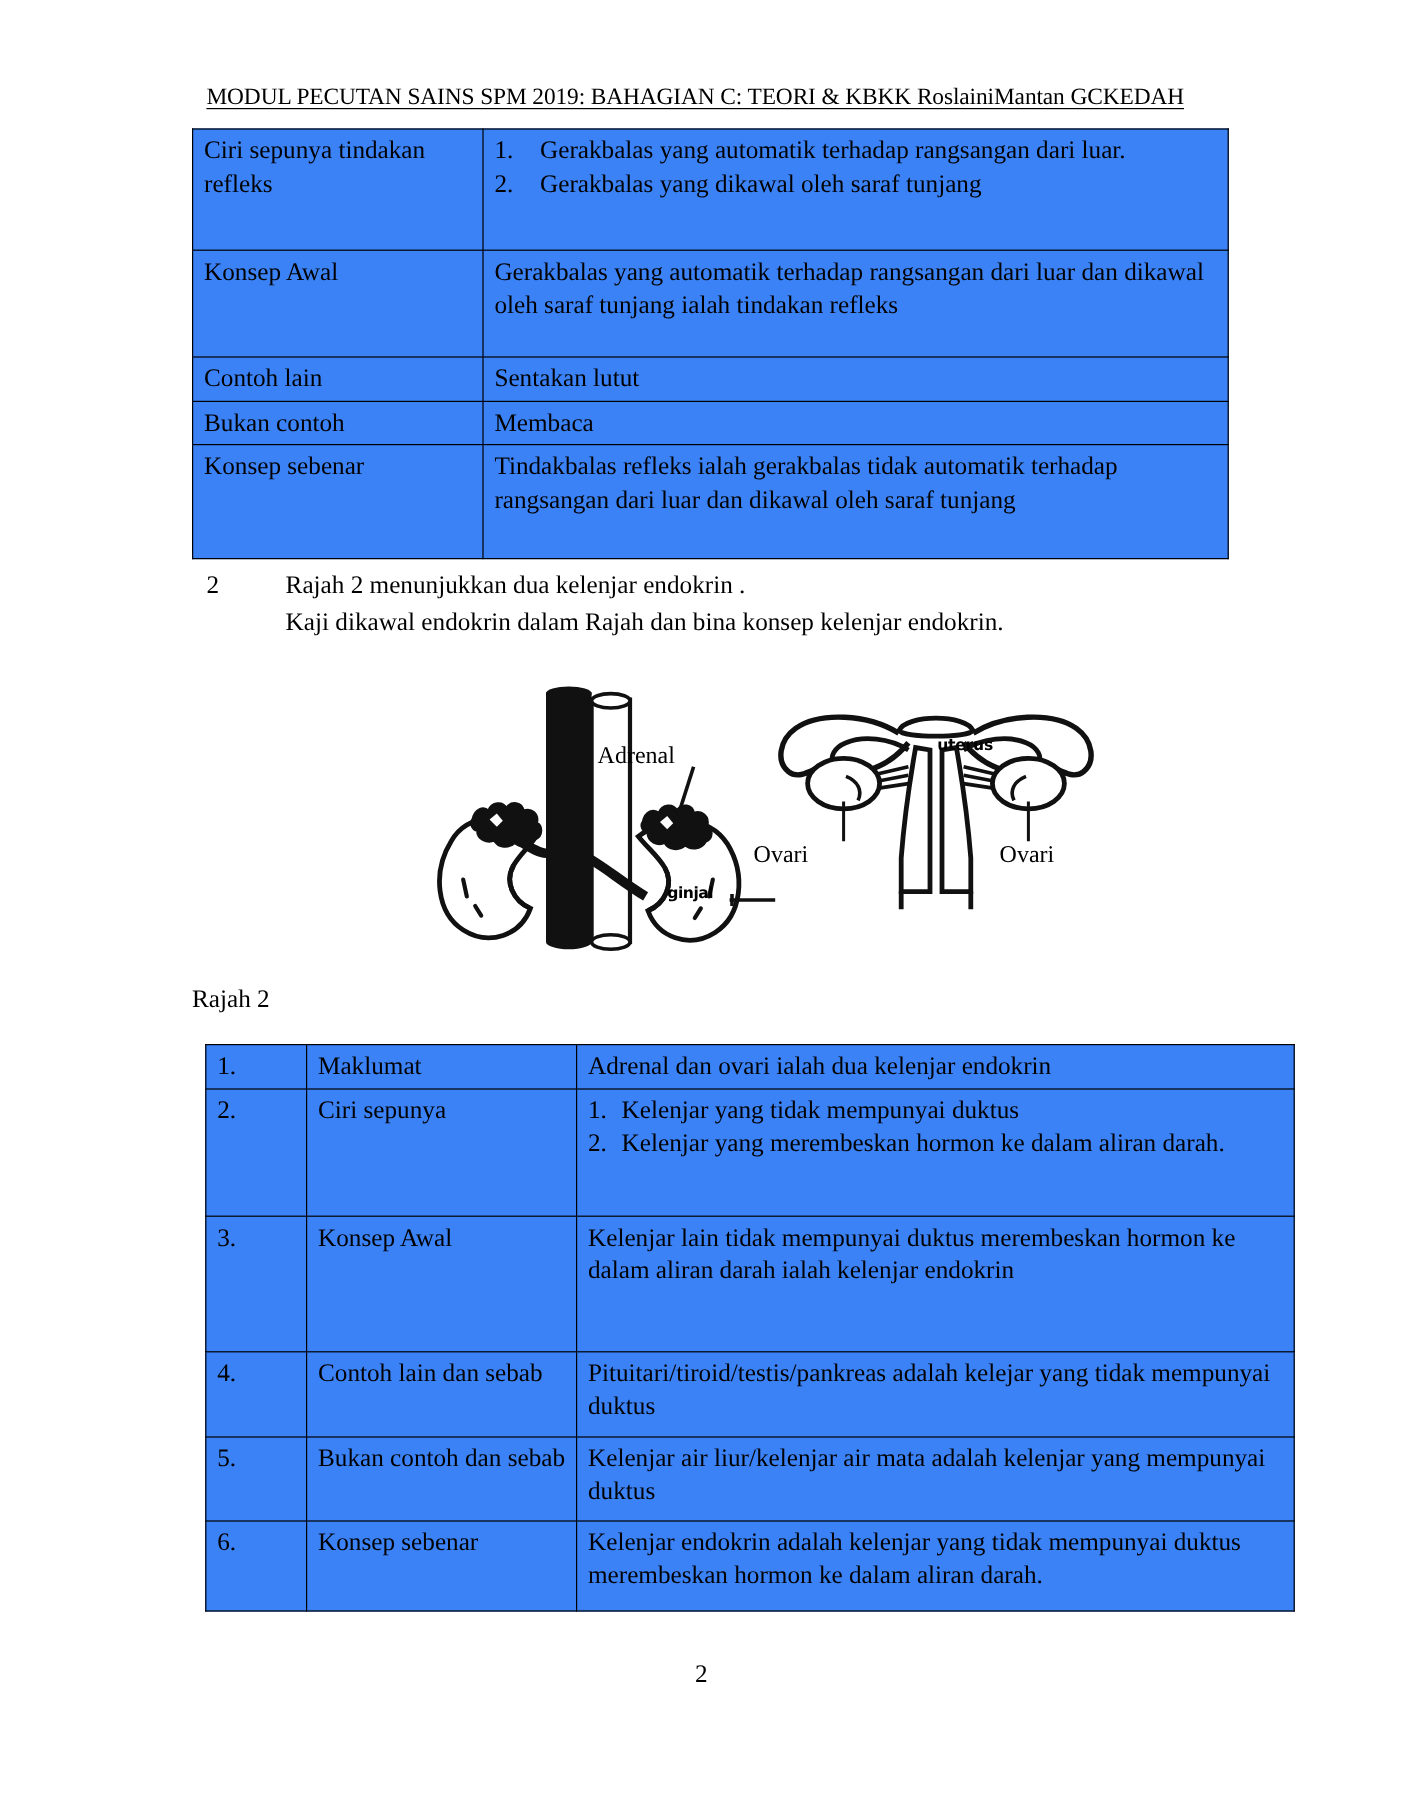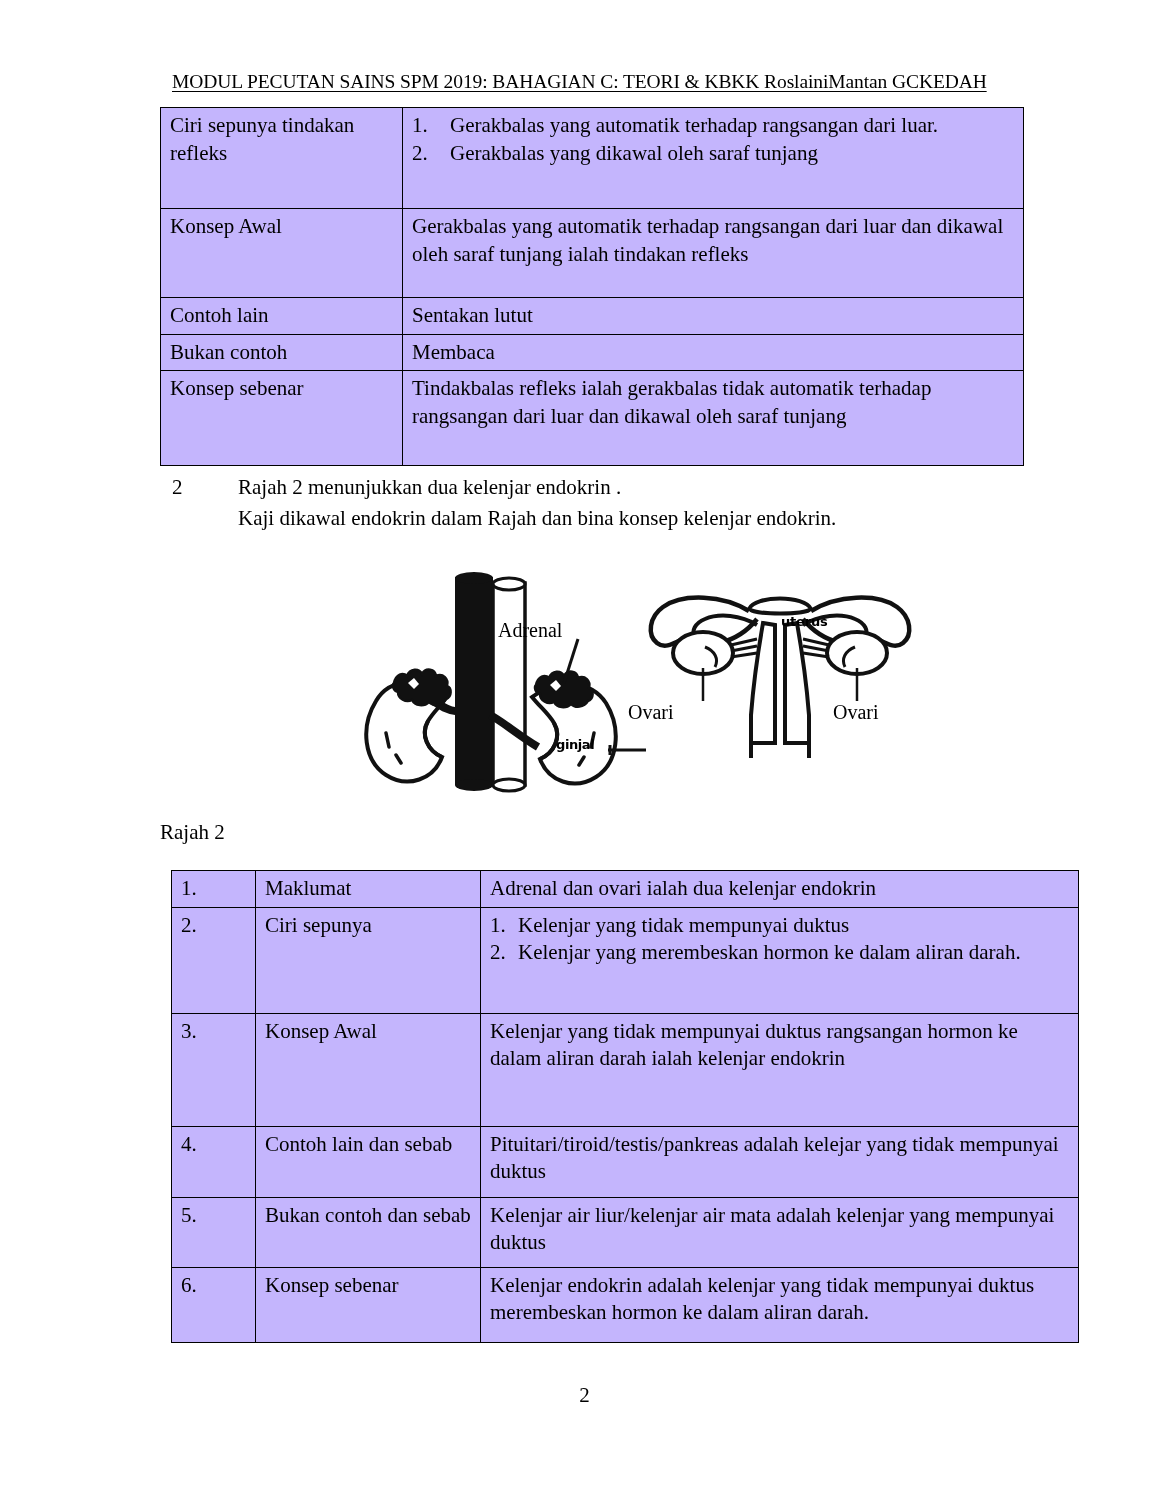--- a/index.html
+++ b/index.html
@@ -41,21 +41,21 @@
     font-weight: bold;
     margin-top: 3px;
     letter-spacing: 0.2px;
   }
 
   
   table.doc-table {
     position: absolute;
     border-collapse: collapse;
     table-layout: fixed;
-    background: #c4b5fd;
+    background: #3b82f6;
   }
   table.doc-table td {
     border: 1px solid #000;
     vertical-align: top;
     padding: 4px 8px 4px 9px;
     font-size: 21px;
     line-height: 27.5px;
   }
 
   
@@ -302,21 +302,21 @@
         <td class="value-col">
           <ol class="cell-list tight">
             <li><span class="marker">1.</span><span>Kelenjar yang tidak mempunyai duktus</span></li>
             <li><span class="marker">2.</span><span>Kelenjar yang merembeskan hormon  ke  dalam aliran  darah.</span></li>
           </ol>
         </td>
       </tr>
       <tr class="r3">
         <td class="num-col">3.</td>
         <td class="label-col">Konsep Awal</td>
-        <td class="value-col">Kelenjar yang tidak mempunyai duktus rangsangan hormon ke dalam aliran  darah ialah kelenjar endokrin</td>
+        <td class="value-col">Kelenjar lain tidak mempunyai duktus merembeskan hormon ke dalam aliran  darah ialah kelenjar endokrin</td>
       </tr>
       <tr class="r4">
         <td class="num-col">4.</td>
         <td class="label-col">Contoh lain dan sebab</td>
         <td class="value-col">Pituitari/tiroid/testis/pankreas adalah kelejar yang tidak mempunyai duktus</td>
       </tr>
       <tr class="r5">
         <td class="num-col">5.</td>
         <td class="label-col">Bukan contoh dan sebab</td>
         <td class="value-col">Kelenjar air liur/kelenjar air mata adalah kelenjar yang mempunyai duktus</td>

